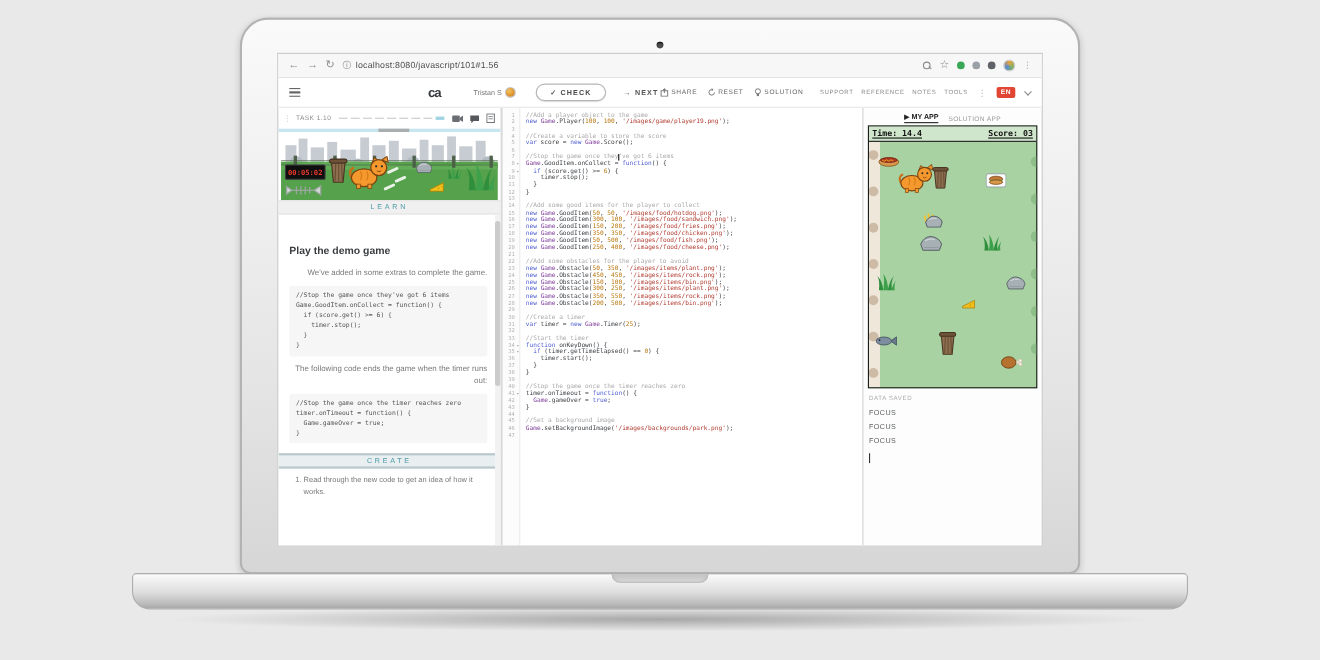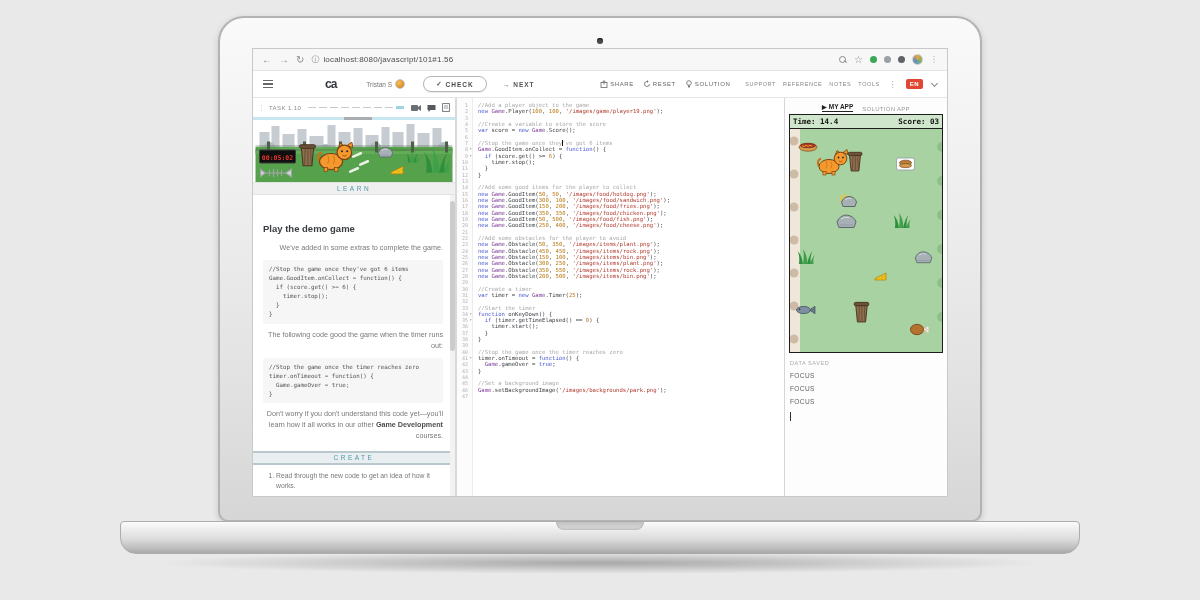--- a/index.html
+++ b/index.html
@@ -38,21 +38,21 @@
     border:1px solid #8a8a8a; border-radius:50%; }
   .mag::after { content:""; position:absolute; left:5px; top:5px; width:3px; height:1px;
     background:#8a8a8a; transform:rotate(45deg); }
 
   
   .appbar { flex:0 0 27px; display:flex; align-items:center; background:#fff;
     border-bottom:1px solid #e6e6e6; padding:0 10px; position:relative; }
   .hamburger { width:10px; height:8px; border-top:1.5px solid #666; border-bottom:1.5px solid #666;
     position:relative; cursor:pointer; }
   .hamburger::after { content:""; position:absolute; left:0; top:2.2px; width:10px; height:1.5px; background:#666; }
-  .logo { font-weight:800; font-size:12px; color:#34383c; letter-spacing:-1px; margin-left:52px; }
+  .logo { font-weight:800; font-size:12px; color:#34383c; letter-spacing:-1px; margin-left:116px; }
   .user { display:flex; align-items:center; gap:3px; margin-left:30px; font-size:6.5px; color:#777; }
   .user-avatar { width:10px; height:10px; border-radius:50%;
     background:radial-gradient(circle at 35% 35%, #f6c35b, #d98b2b 70%); border:1px solid #c5c5c5; }
   .check-btn { margin-left:18px; display:flex; align-items:center; gap:3px; border:1px solid #b5b5b5;
     border-radius:10px; padding:3px 12px; font-size:6.5px; font-weight:bold; color:#4a4a4a;
     letter-spacing:1px; background:#fff; box-shadow:0 1px 1px rgba(0,0,0,.08); cursor:pointer; }
   .next-btn { margin-left:16px; display:flex; align-items:center; gap:3px; font-size:6.5px;
     font-weight:bold; color:#555; letter-spacing:1px; cursor:pointer; }
   .right-tools { margin-left:auto; display:flex; align-items:center; gap:9px; }
   .tool-item { display:flex; align-items:center; gap:2px; font-size:6px; color:#666;
@@ -122,21 +122,21 @@
     display:flex; flex-direction:column; align-items:center; overflow:hidden; }
   .game-tabs { flex:0 0 16px; display:flex; align-items:flex-end; gap:9px; padding-bottom:2px; }
   .gtab-active { font-size:6.5px; font-weight:bold; color:#222; border-bottom:1.5px solid #222;
     padding-bottom:1px; display:flex; align-items:center; gap:2px; cursor:pointer; }
   .gtab { font-size:6px; color:#9a9a9a; letter-spacing:.3px; cursor:pointer; }
   .play-tri { font-size:6px; }
   .canvas-wrap { width:154px; height:239px; border:1px solid #1d1d1d;
     background:var(--field_green,#a9d2a2); position:relative; }
   .hud { height:14px; display:flex; justify-content:space-between; align-items:center;
     padding:0 3px; background:rgba(255,255,255,.45); border-bottom:1px solid #1d1d1d;
-    font-family:"DejaVu Sans Mono",monospace; font-size:7.5px; font-weight:bold; color:#101010; }
+    font-family:"DejaVu Sans Mono",monospace; font-size:7.5px; font-weight:bold; color:#101010;text-decoration:underline; }
   .playfield { position:absolute; left:0; top:14px; width:152px; height:223px; }
   .saved-area { width:154px; padding:7px 0 0 1px; }
   .saved-label { font-size:5.5px; color:#ababab; letter-spacing:.6px; }
   .focus-line { font-size:6.5px; color:#5e6163; margin-top:6px; letter-spacing:.4px; }
   .caret { width:1px; height:9px; background:#333; margin-top:7px; }
 </style>
 </head>
 <body>
 
 <svg width="0" height="0" style="position:absolute" aria-hidden="true">
@@ -373,26 +373,25 @@
 
         <div class="lesson-body">
           <div class="lesson-title">Play the demo game</div>
           <p>We've added in some extras to complete the game.</p>
           <pre class="codeblock"><span class="c">//Stop the game once they've got 6 items</span>
 <span class="g">Game</span>.GoodItem.onCollect = <span class="k">function</span>() {
   <span class="k">if</span> (score.get() &gt;= <span class="n">6</span>) {
     timer.stop();
   }
 }</pre>
-          <p>The following code good the game when the timer runs out:</p>
+          <p>The following code ends the game when the timer runs out:</p>
           <pre class="codeblock"><span class="c">//Stop the game once the timer reaches zero</span>
 timer.onTimeout = <span class="k">function</span>() {
   <span class="g">Game</span>.gameOver = <span class="k">true</span>;
 }</pre>
-          <p><span>Don't worry if you don't understand this code yet—you'll learn how it all works in our other </span><b style="color:#4a4d50">Game Development</b><span> courses.</span></p>
           <div class="create-bar">CREATE</div>
           <ol class="steps">
               <li>Read through the new code to get an idea of how it works.</li>
             </ol>
         </div>
 
         <div class="lesson-scroll">
           <div class="lesson-thumb"></div>
         </div>
       </div>

